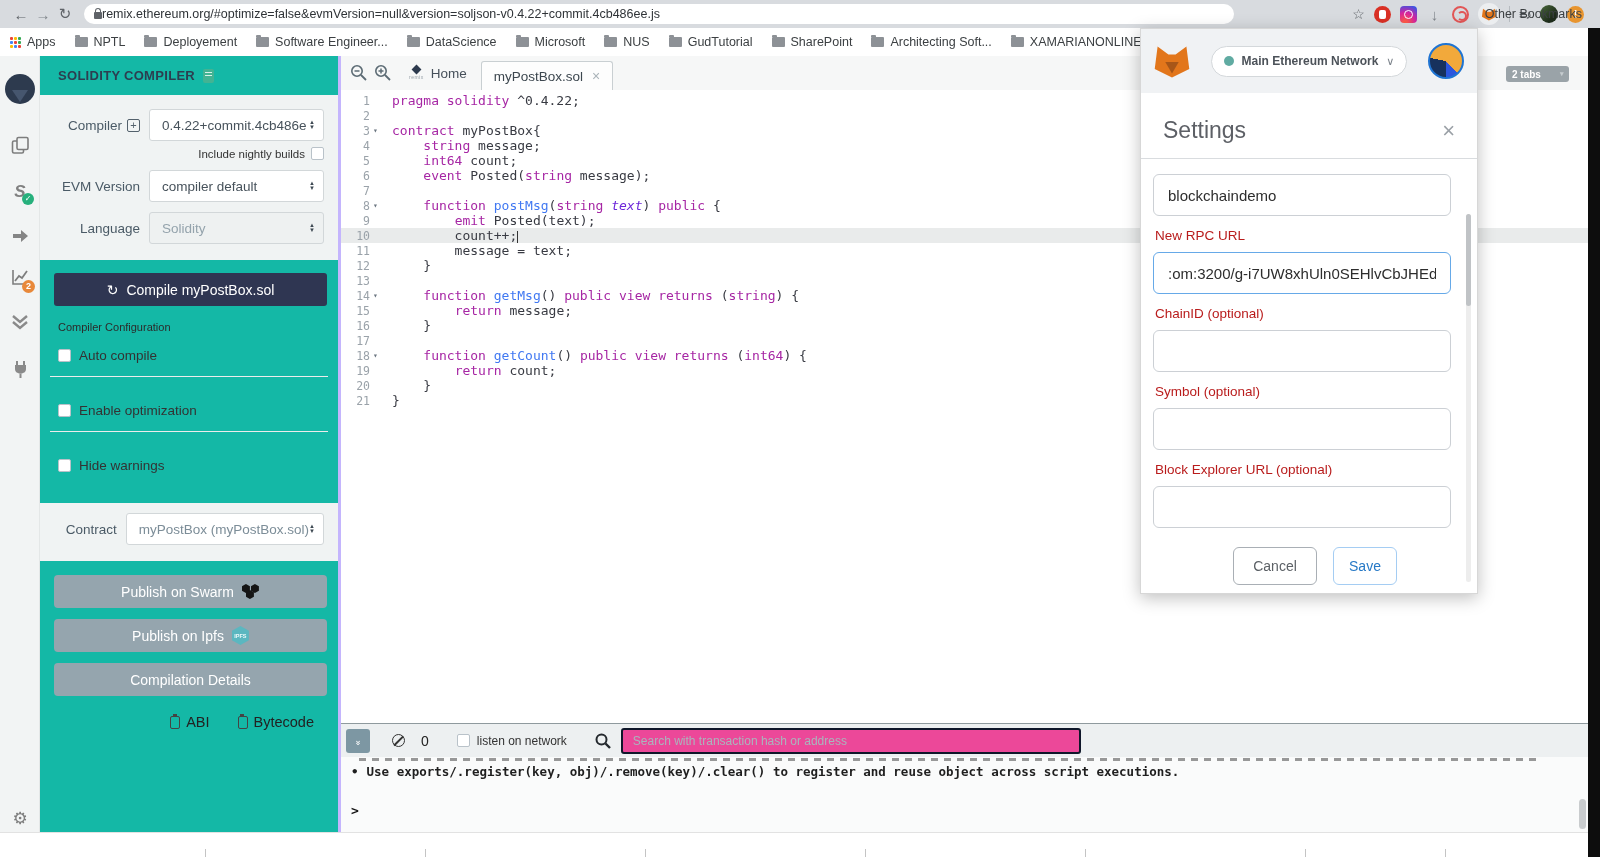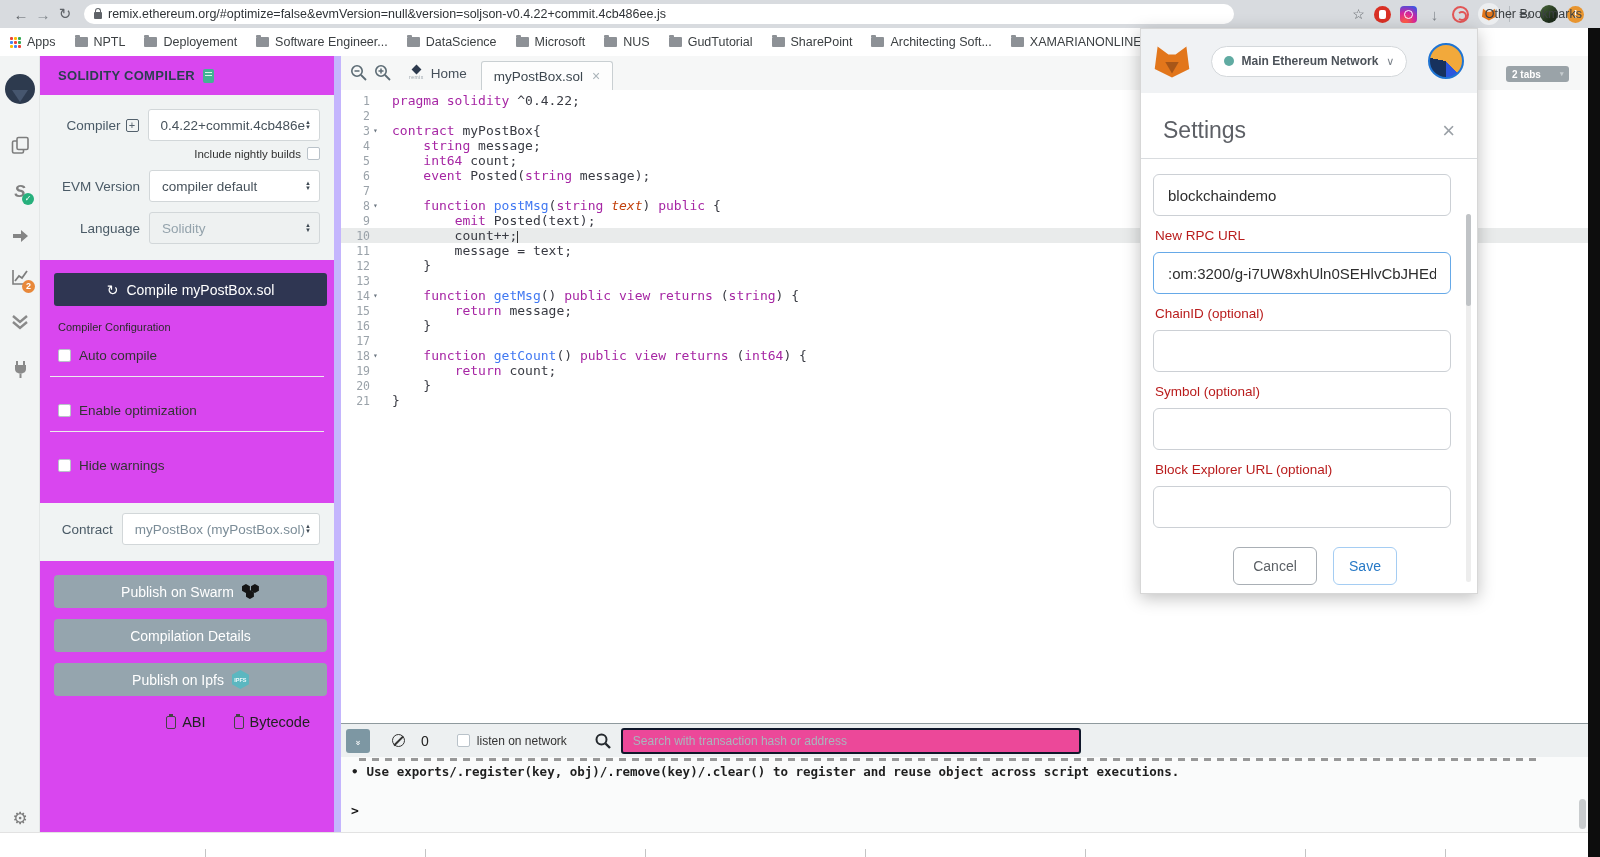--- a/index.html
+++ b/index.html
@@ -6,21 +6,21 @@
   html,body { background:#fff; }
   .screen { position:relative; width:1600px; height:857px; overflow:hidden;
             font-family:"Liberation Sans", sans-serif; background:#fff; }
 
   
   .chrome { position:absolute; left:0; top:0; width:1600px; height:28px;
             background:#d8dbdf; display:flex; align-items:center; padding-left:10px; }
   .nav-ic { font-size:15px; color:#5f6368; width:22px; text-align:center; cursor:default; }
   .nav-ic.fwd { color:#80868b; }
   .urlbar { margin-left:8px; width:1150px; height:20px; background:#fff; border-radius:10px;
-            display:flex; align-items:center; padding:0 10px; gap:6px; }
+            display:flex; align-items:center; padding:0 10px; }
   .urlbar .url { font-size:12.5px; color:#2f3337; white-space:nowrap; overflow:hidden; }
   .padlock { width:8px; height:7px; background:#5f6368; border-radius:1px; position:relative; margin-top:3px; }
   .padlock::before { content:""; position:absolute; left:1px; top:-4px; width:4px; height:4px;
             border:1.5px solid #5f6368; border-bottom:none; border-radius:3px 3px 0 0; }
   .chrome-right { position:absolute; right:16px; top:0; height:28px; display:flex; align-items:center; gap:9px; }
   .star { font-size:14px; color:#5f6368; }
   .ext { width:17px; height:17px; border-radius:50%; position:relative; }
   .ext-adblock { background:#d93025; }
   .ext-adblock::after { content:""; position:absolute; left:5px; top:4px; width:7px; height:9px; background:#fff; border-radius:2px; }
   .ext-insta { border-radius:4px; background:radial-gradient(circle at 30% 100%, #fd5949 10%, #d6249f 50%, #285aeb 95%); }
@@ -57,21 +57,21 @@
   .remix-logo::after { content:""; position:absolute; left:7px; top:16px; width:16px; height:12px;
                        background:#4a5possible; background:#46566e; clip-path:polygon(50% 100%,0 0,100% 0); }
   .sol-s { font-size:17px; font-weight:bold; color:#808080; position:relative; font-style:italic; }
   .badge-green { position:absolute; right:6px; top:11px; width:12px; height:12px; border-radius:50%;
                  background:#27b07c; color:#fff; font-size:8px; line-height:12px; text-align:center; font-style:normal; }
   .badge-or { position:absolute; right:5px; top:12px; width:13px; height:13px; border-radius:50%;
               background:#e8883a; color:#fff; font-size:9px; font-weight:bold; line-height:13px; text-align:center; }
   .gear { font-size:17px; color:#6f6f6f; }
 
   
-  .panel { position:absolute; left:40px; top:0; width:301px; bottom:25px; background:#d946ef; border-right:7px solid #c4b5fd; }
+  .panel { position:absolute; left:40px; top:0; width:301px; bottom:25px; background:#14b8a6; border-right:3px solid #c4b5fd; }
   .p-head { height:39px; display:flex; align-items:center; padding-left:18px; gap:8px; }
   .p-title { font-size:13px; font-weight:bold; color:#2c3e50; letter-spacing:.3px; }
   .doc-green { width:11px; height:14px; background:#43b393; border-radius:2px; position:relative; }
   .doc-green::after { content:""; position:absolute; left:2px; top:3px; width:7px; height:1.6px; background:#d8f3ea; box-shadow:0 3px 0 #d8f3ea; }
   .gray-band { background:#f0f3f3; padding:8px 0 10px; }
   .frow { display:flex; align-items:center; margin:6px 14px 6px 0; }
   .flabel { width:100px; text-align:right; color:#4a5a66; font-size:13.5px; margin-right:9px; display:flex; justify-content:flex-end; align-items:center; gap:5px; }
   .plus-box { width:13px; height:13px; border:1.4px solid #53616c; border-radius:2px; font-size:11px; line-height:11px; text-align:center; color:#53616c; }
   .sel { flex:1; height:32px; background:#fff; border:1px solid #d2d7d9; border-radius:3px;
          display:flex; align-items:center; padding:0 8px 0 12px; font-size:13.5px; color:#47525b; }
@@ -116,21 +116,21 @@
               font-size:13.5px; color:#3d474f; }
   .tab-x { color:#aab3b9; font-size:14px; }
   .codewrap { padding-top:3px; font-family:"DejaVu Sans Mono", monospace; }
   .ln { display:flex; height:15px; align-items:center; }
   .ln.active { background:#e9ebeb; }
   .ln .num { width:32px; text-align:right; color:#9aa2a9; font-size:11.5px; padding-right:3px; }
   .ln .fold { width:13px; font-size:8px; color:#6b7680; line-height:15px; }
   .ln .code { white-space:pre; font-size:13px; padding-left:6px; color:#383a42; }
   .tk-k { color:#a626a4; }
   .tk-f { color:#4078f2; }
-  .tk-o { color:#c2410c; font-style:italic; }
+  .tk-o { color:#6d28d9; font-style:italic; }
   .caret { display:inline-block; width:1px; height:12px; background:#333; vertical-align:middle; }
 
   
   .terminal { position:absolute; left:341px; right:12px; top:667px; height:109px; border-top:1px solid #8f9a9e; }
   .t-toolbar { height:33px; background:#edf0f1; display:flex; align-items:center; padding-left:5px; }
   .t-expand { width:24px; height:24px; background:#7d97a3; border-radius:3px; color:#fff;
               display:flex; flex-direction:column; align-items:center; justify-content:center; line-height:6px; font-size:9px; }
   .ban { width:13px; height:13px; border:1.6px solid #333; border-radius:50%; position:relative; margin-left:22px; }
   .ban::after { content:""; position:absolute; left:-1px; top:4.6px; width:13px; height:1.6px; background:#333; transform:rotate(-45deg); }
   .t-zero { font-size:14px; color:#222; margin-left:16px; }
@@ -402,25 +402,25 @@
       </div>
       <button class="btn-gray" style="margin-top:14px;">
         <span>Publish on Swarm</span>
         <span class="hexes">
             <i></i>
             <i></i>
             <i></i>
           </span>
       </button>
       <button class="btn-gray">
-        <span>Compilation Details</span>
+        <span>Publish on Ipfs</span>
+        <span class="ipfs">IPFS</span>
       </button>
       <button class="btn-gray">
-        <span>Publish on Ipfs</span>
-        <span class="ipfs">IPFS</span>
+        <span>Compilation Details</span>
       </button>
       <div class="abirow">
         <span class="it">
             <span class="clip"></span>
             <span>ABI</span>
           </span>
         <span class="it">
             <span class="clip"></span>
             <span>Bytecode</span>
           </span>

